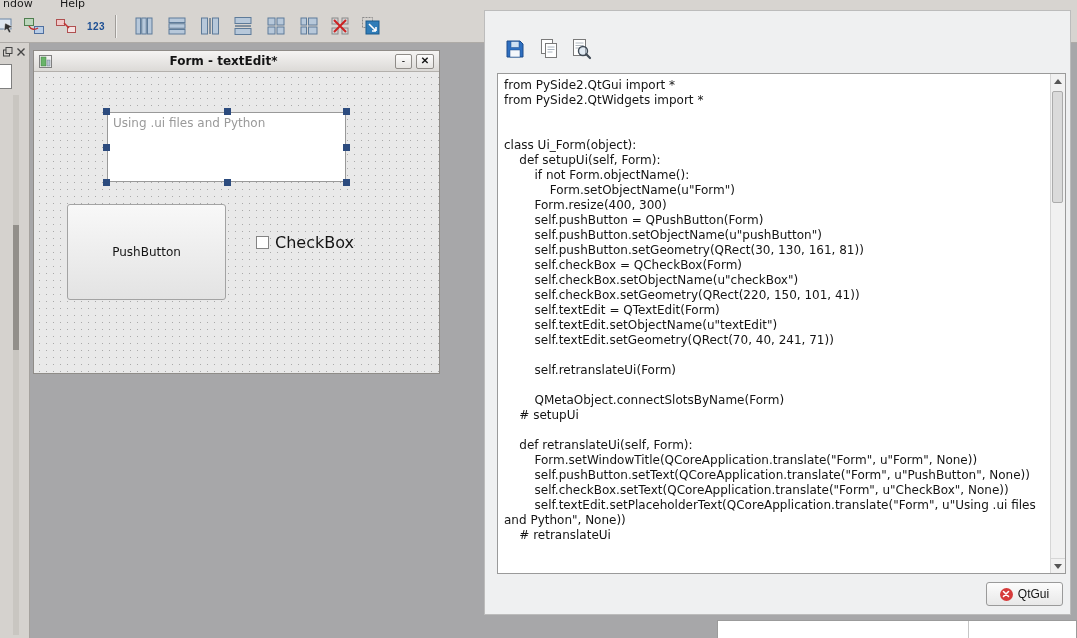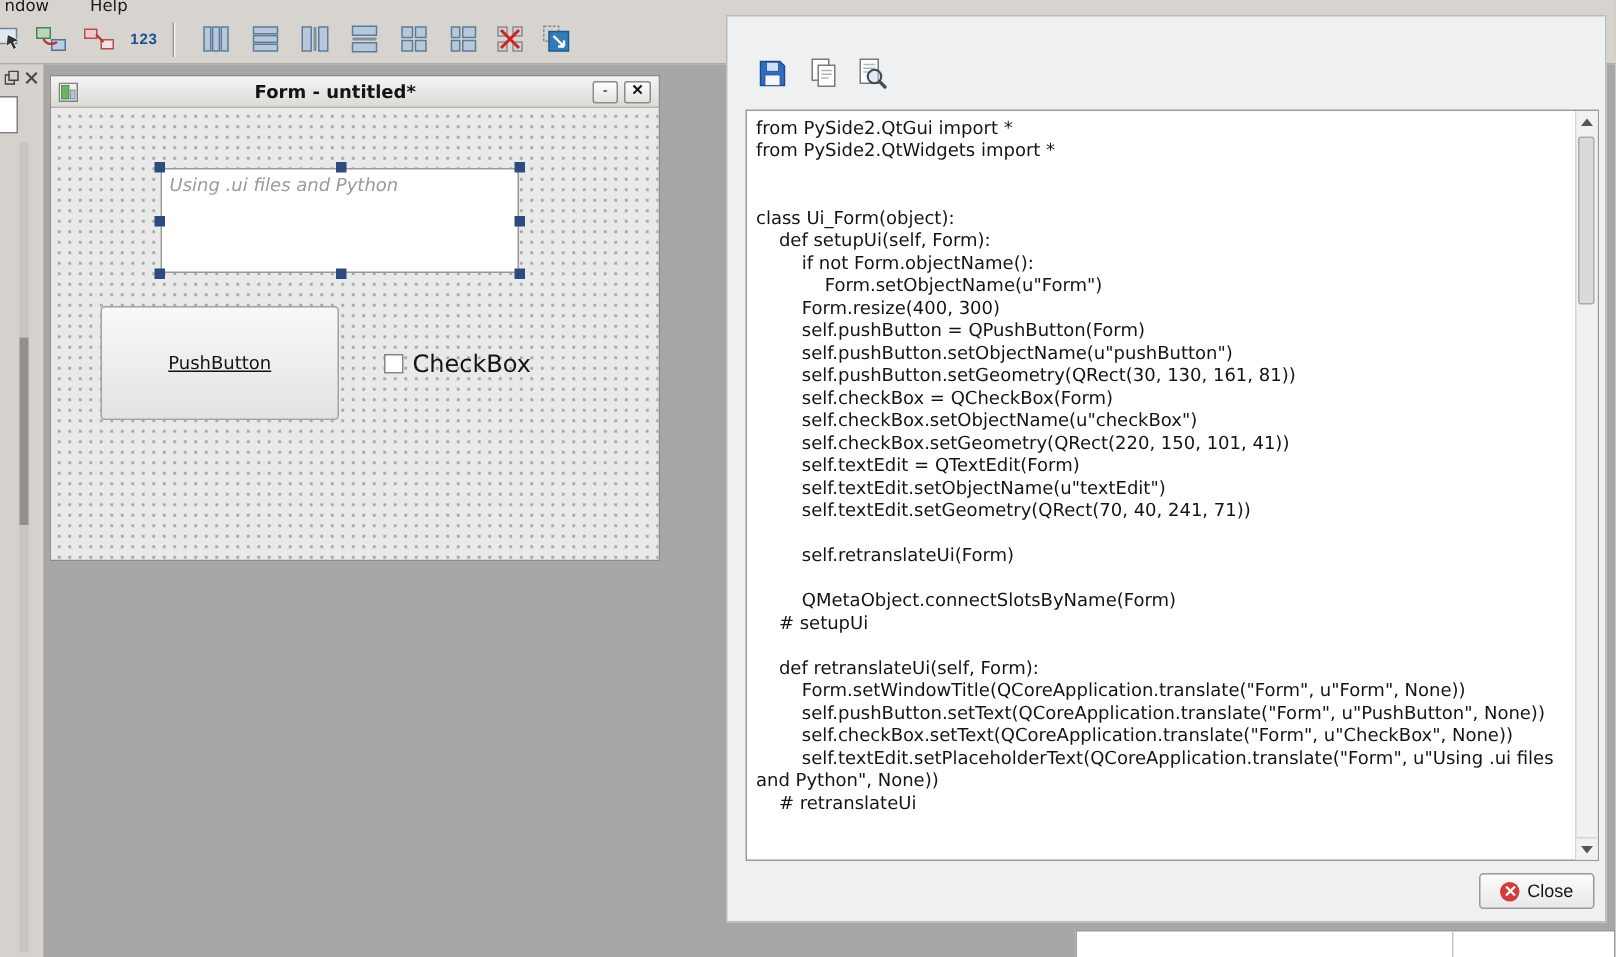--- a/index.html
+++ b/index.html
@@ -36,30 +36,30 @@
   .fw-titlebar { height:21px; background:linear-gradient(#f5f4f3,#dcdad7); border-bottom:1px solid #b3b0ac; display:flex; align-items:center; padding:0 5px; gap:4px; }
   .fw-title { flex:1; text-align:center; font-size:12px; font-weight:bold; color:#141414; }
   .fw-btn { width:17px; height:15px; border:1px solid #8f8c88; border-radius:2px; background:linear-gradient(#fdfdfd,#e5e3e0); font-size:10px; line-height:12px; text-align:center; color:#111; padding:0; }
   .fw-btn.close { font-weight:bold; width:18px; }
   .fw-canvas { position:absolute; left:0; top:21px; right:0; bottom:0;
     background-color:#e9e9e9;
     background-image:radial-gradient(circle,#a9a9a9 0.9px,transparent 1px);
     background-size:7px 7px; background-position:2px 2px; }
 
   .te-wrap { position:absolute; left:73px; top:40px; width:239px; height:70px; }
-  .textedit { position:absolute; inset:0; background:#fff; border:1px solid #999;font-style:italic; }
+  .textedit { position:absolute; inset:0; background:#fff; border:1px solid #999; }
   .te-placeholder { padding:3px 5px; font-size:12px; color:#9a9a9a; }
   .handle { position:absolute; width:7px; height:7px; background:#2c4b7e; }
   .h-tl{left:-4px;top:-4px;} .h-tc{left:50%;margin-left:-3px;top:-4px;} .h-tr{right:-4px;top:-4px;}
   .h-ml{left:-4px;top:50%;margin-top:-3px;} .h-mr{right:-4px;top:50%;margin-top:-3px;}
   .h-bl{left:-4px;bottom:-4px;} .h-bc{left:50%;margin-left:-3px;bottom:-4px;} .h-br{right:-4px;bottom:-4px;}
 
-  .pushbutton { position:absolute; left:33px; top:132px; width:159px; height:76px;
+  .pushbutton { position:absolute; left:33px; top:132px; width:159px; height:96px;
     background:linear-gradient(#f8f8f8,#e3e3e3); border:1px solid #a3a3a3; border-radius:3px;
-    display:flex; align-items:center; justify-content:center; font-size:12px; color:#141414;text-decoration:underline; }
+    display:flex; align-items:center; justify-content:center; font-size:12px; color:#141414; }
   .checkbox-row { position:absolute; left:222px; top:161px; height:18px; display:flex; align-items:center; gap:6px; }
   .cb-indicator { width:13px; height:13px; background:#fff; border:1px solid #848484; }
   .cb-label { font-size:16px; color:#141414; }
 
   
   .code-dialog { position:absolute; left:484px; top:10px; width:587px; height:605px; background:#eff0f1; border:1px solid #bcbcbc; z-index:10; }
   .dlg-btn { position:absolute; top:24px; width:28px; height:28px; background:transparent; border:none; padding:0; display:flex; align-items:center; justify-content:center; }
   .dlg-btn.save { left:16px; } .dlg-btn.copy { left:50px; } .dlg-btn.find { left:82px; }
 
   .code-box { position:absolute; left:12px; top:62px; width:569px; height:501px; background:#fff; border:1px solid #9a9a9a; }
@@ -207,21 +207,21 @@
   <div class="wb-thumb"></div>
 </div>
 
 <div class="form-window">
   <div class="fw-titlebar">
     <svg width="13" height="13" viewBox="0 0 13 13">
       <rect x="0.5" y="0.5" width="12" height="12" fill="#f0f0f0" stroke="#808080"></rect>
       <rect x="2" y="2" width="5" height="9" fill="#69b469" stroke="#3e7a3e" stroke-width="0.5"></rect>
       <rect x="8" y="5" width="3" height="6" fill="#b8c4d2" stroke="#6b7b8d" stroke-width="0.5"></rect>
     </svg>
-    <span class="fw-title">Form - untitled*</span>
+    <span class="fw-title">Form - textEdit*</span>
     <button class="fw-btn">-</button>
     <button class="fw-btn close">✕</button>
   </div>
   <div class="fw-canvas">
 
     <div class="te-wrap">
       <div class="textedit">
         <div class="te-placeholder">Using .ui files and Python</div>
       </div>
       <div class="handle h-tl"></div>
@@ -310,20 +310,20 @@
         </button>
     </div>
   </div>
 
   <button class="close-btn">
     <span class="close-ico">
       <svg width="8" height="8" viewBox="0 0 8 8">
           <path d="M1.5 1.5 L6.5 6.5 M6.5 1.5 L1.5 6.5" stroke="#fff" stroke-width="1.6" stroke-linecap="round"></path>
         </svg>
     </span>
-    <span>Close</span>
+    <span>QtGui</span>
   </button>
 </div>
 
 <div class="resource-strip">
   <span class="res-label">&lt;resource root&gt;</span>
   <div class="res-divider"></div>
 </div>
 
 </body></html>

